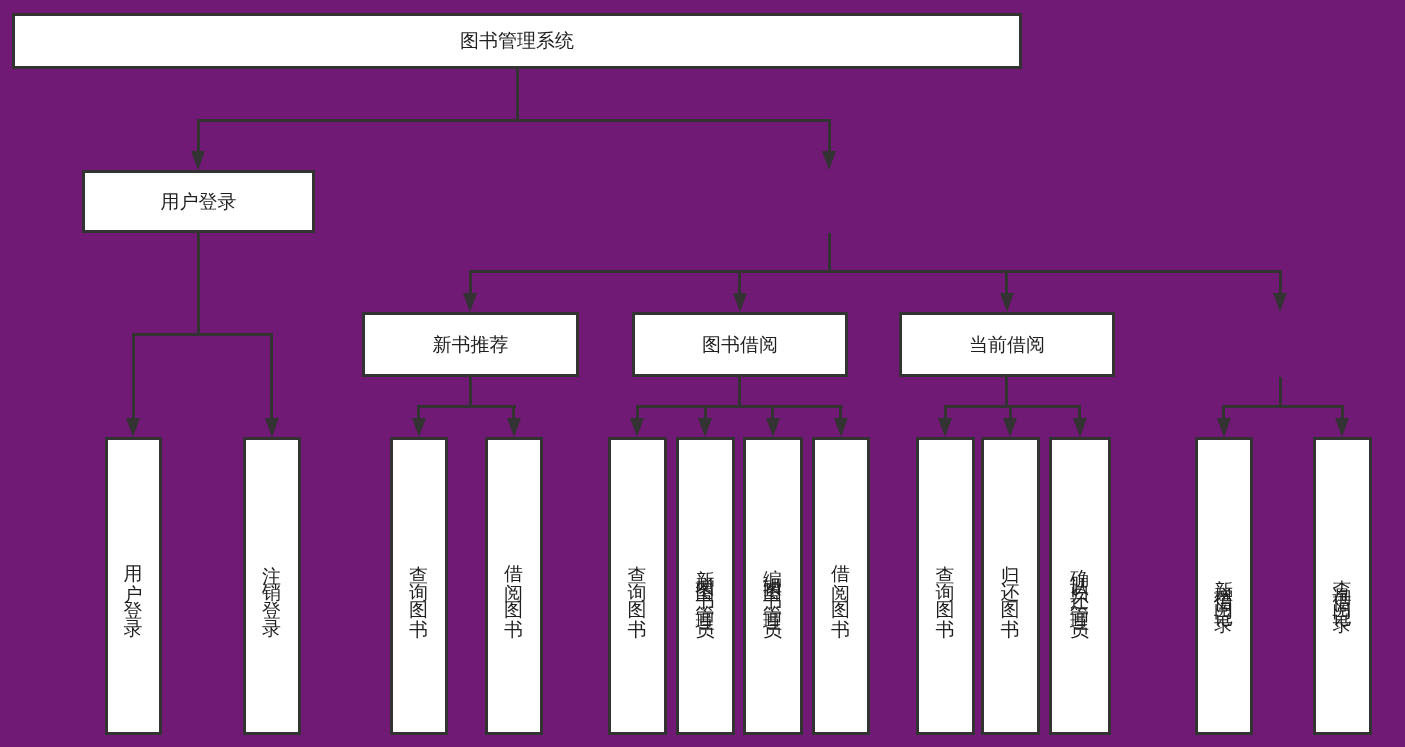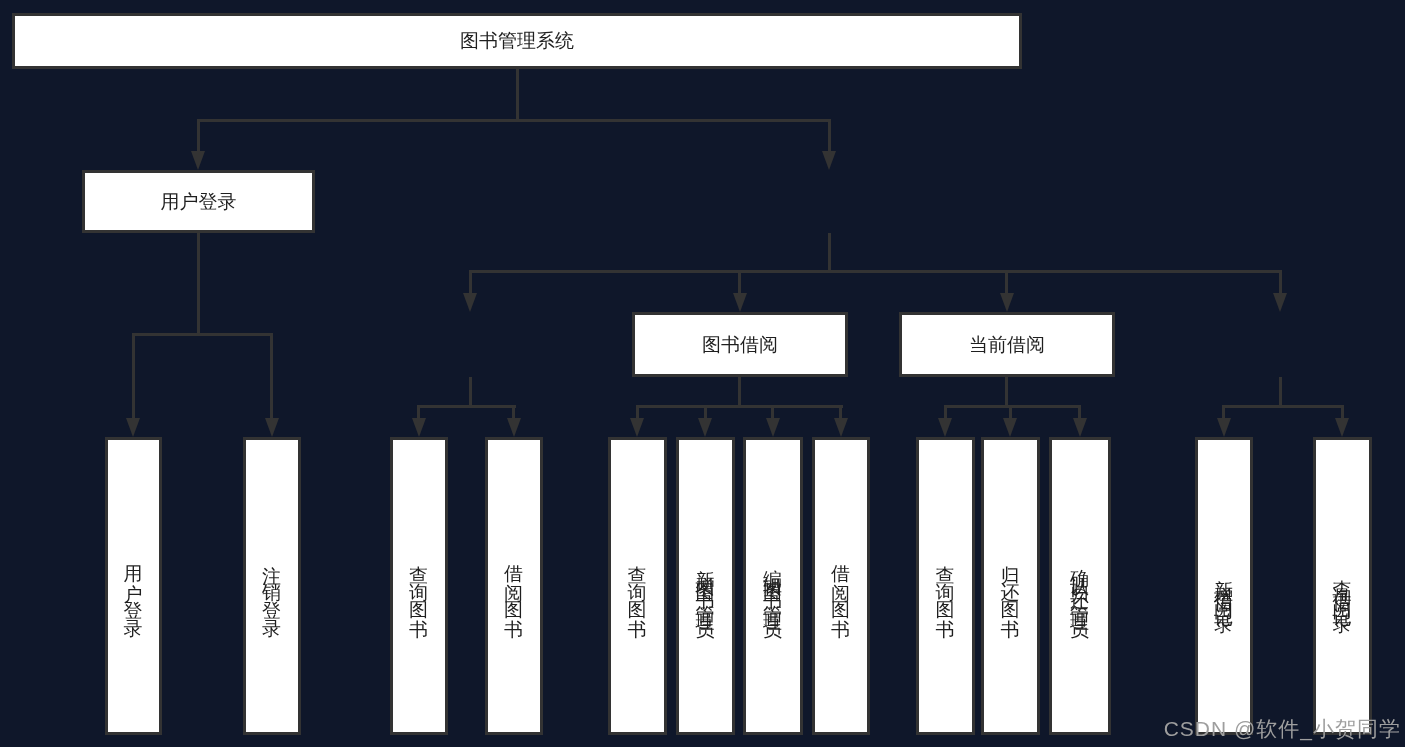--- a/index.html
+++ b/index.html
@@ -1,17 +1,17 @@
 <!DOCTYPE html>
 <html><head>
 <meta charset="utf-8">
 <style>
   html,body{margin:0;padding:0;background:#fff;}
   #stage{
-    position:relative;width:1405px;height:747px;background:#0f172a;
+    position:relative;width:1405px;height:747px;background:#701a75;
     font-family:"Liberation Sans","DejaVu Sans",sans-serif;overflow:hidden;
   }
   .box{
     position:absolute;background:#ffffff;border:3px solid #333333;
     display:flex;align-items:center;justify-content:center;
     color:#1f1f1f;font-size:19px;box-sizing:border-box;
   }
   .leaf{top:437px;height:298px;}
   .leaf span{
     writing-mode:vertical-rl;text-orientation:mixed;
@@ -61,20 +61,23 @@
   <div class="ln" style="left:469px;top:270px;width:813px;height:3px;"></div>
   <div class="ln" style="left:469px;top:270px;width:3px;height:25px;"></div>
   <div class="ar" style="left:463px;top:293px;"></div>
   <div class="ln" style="left:738px;top:270px;width:3px;height:25px;"></div>
   <div class="ar" style="left:733px;top:293px;"></div>
   <div class="ln" style="left:1005px;top:270px;width:3px;height:25px;"></div>
   <div class="ar" style="left:1000px;top:293px;"></div>
   <div class="ln" style="left:1279px;top:270px;width:3px;height:25px;"></div>
   <div class="ar" style="left:1273px;top:293px;"></div>
 
+  <div class="box" style="left:362px;top:312px;width:217px;height:65px;">
+    <span>新书推荐</span>
+  </div>
   <div class="box" style="left:632px;top:312px;width:216px;height:65px;">
     <span>图书借阅</span>
   </div>
   <div class="box" style="left:899px;top:312px;width:216px;height:65px;">
     <span>当前借阅</span>
   </div>
 
   <div class="ln" style="left:469px;top:377px;width:3px;height:31px;"></div>
   <div class="ln" style="left:417px;top:405px;width:99px;height:3px;"></div>
   <div class="ln" style="left:417px;top:405px;width:3px;height:15px;"></div>
@@ -146,15 +149,14 @@
     <span class="long">确认归还（管理员）</span>
   </div>
 
   <div class="box leaf" style="left:1195px;width:58px;">
     <span class="long">新增借阅记录</span>
   </div>
   <div class="box leaf" style="left:1313px;width:59px;">
     <span class="long">查询借阅记录</span>
   </div>
 
-  <div class="watermark">CSDN @软件_小贺同学</div>
 
 </div>
 
 </body></html>

